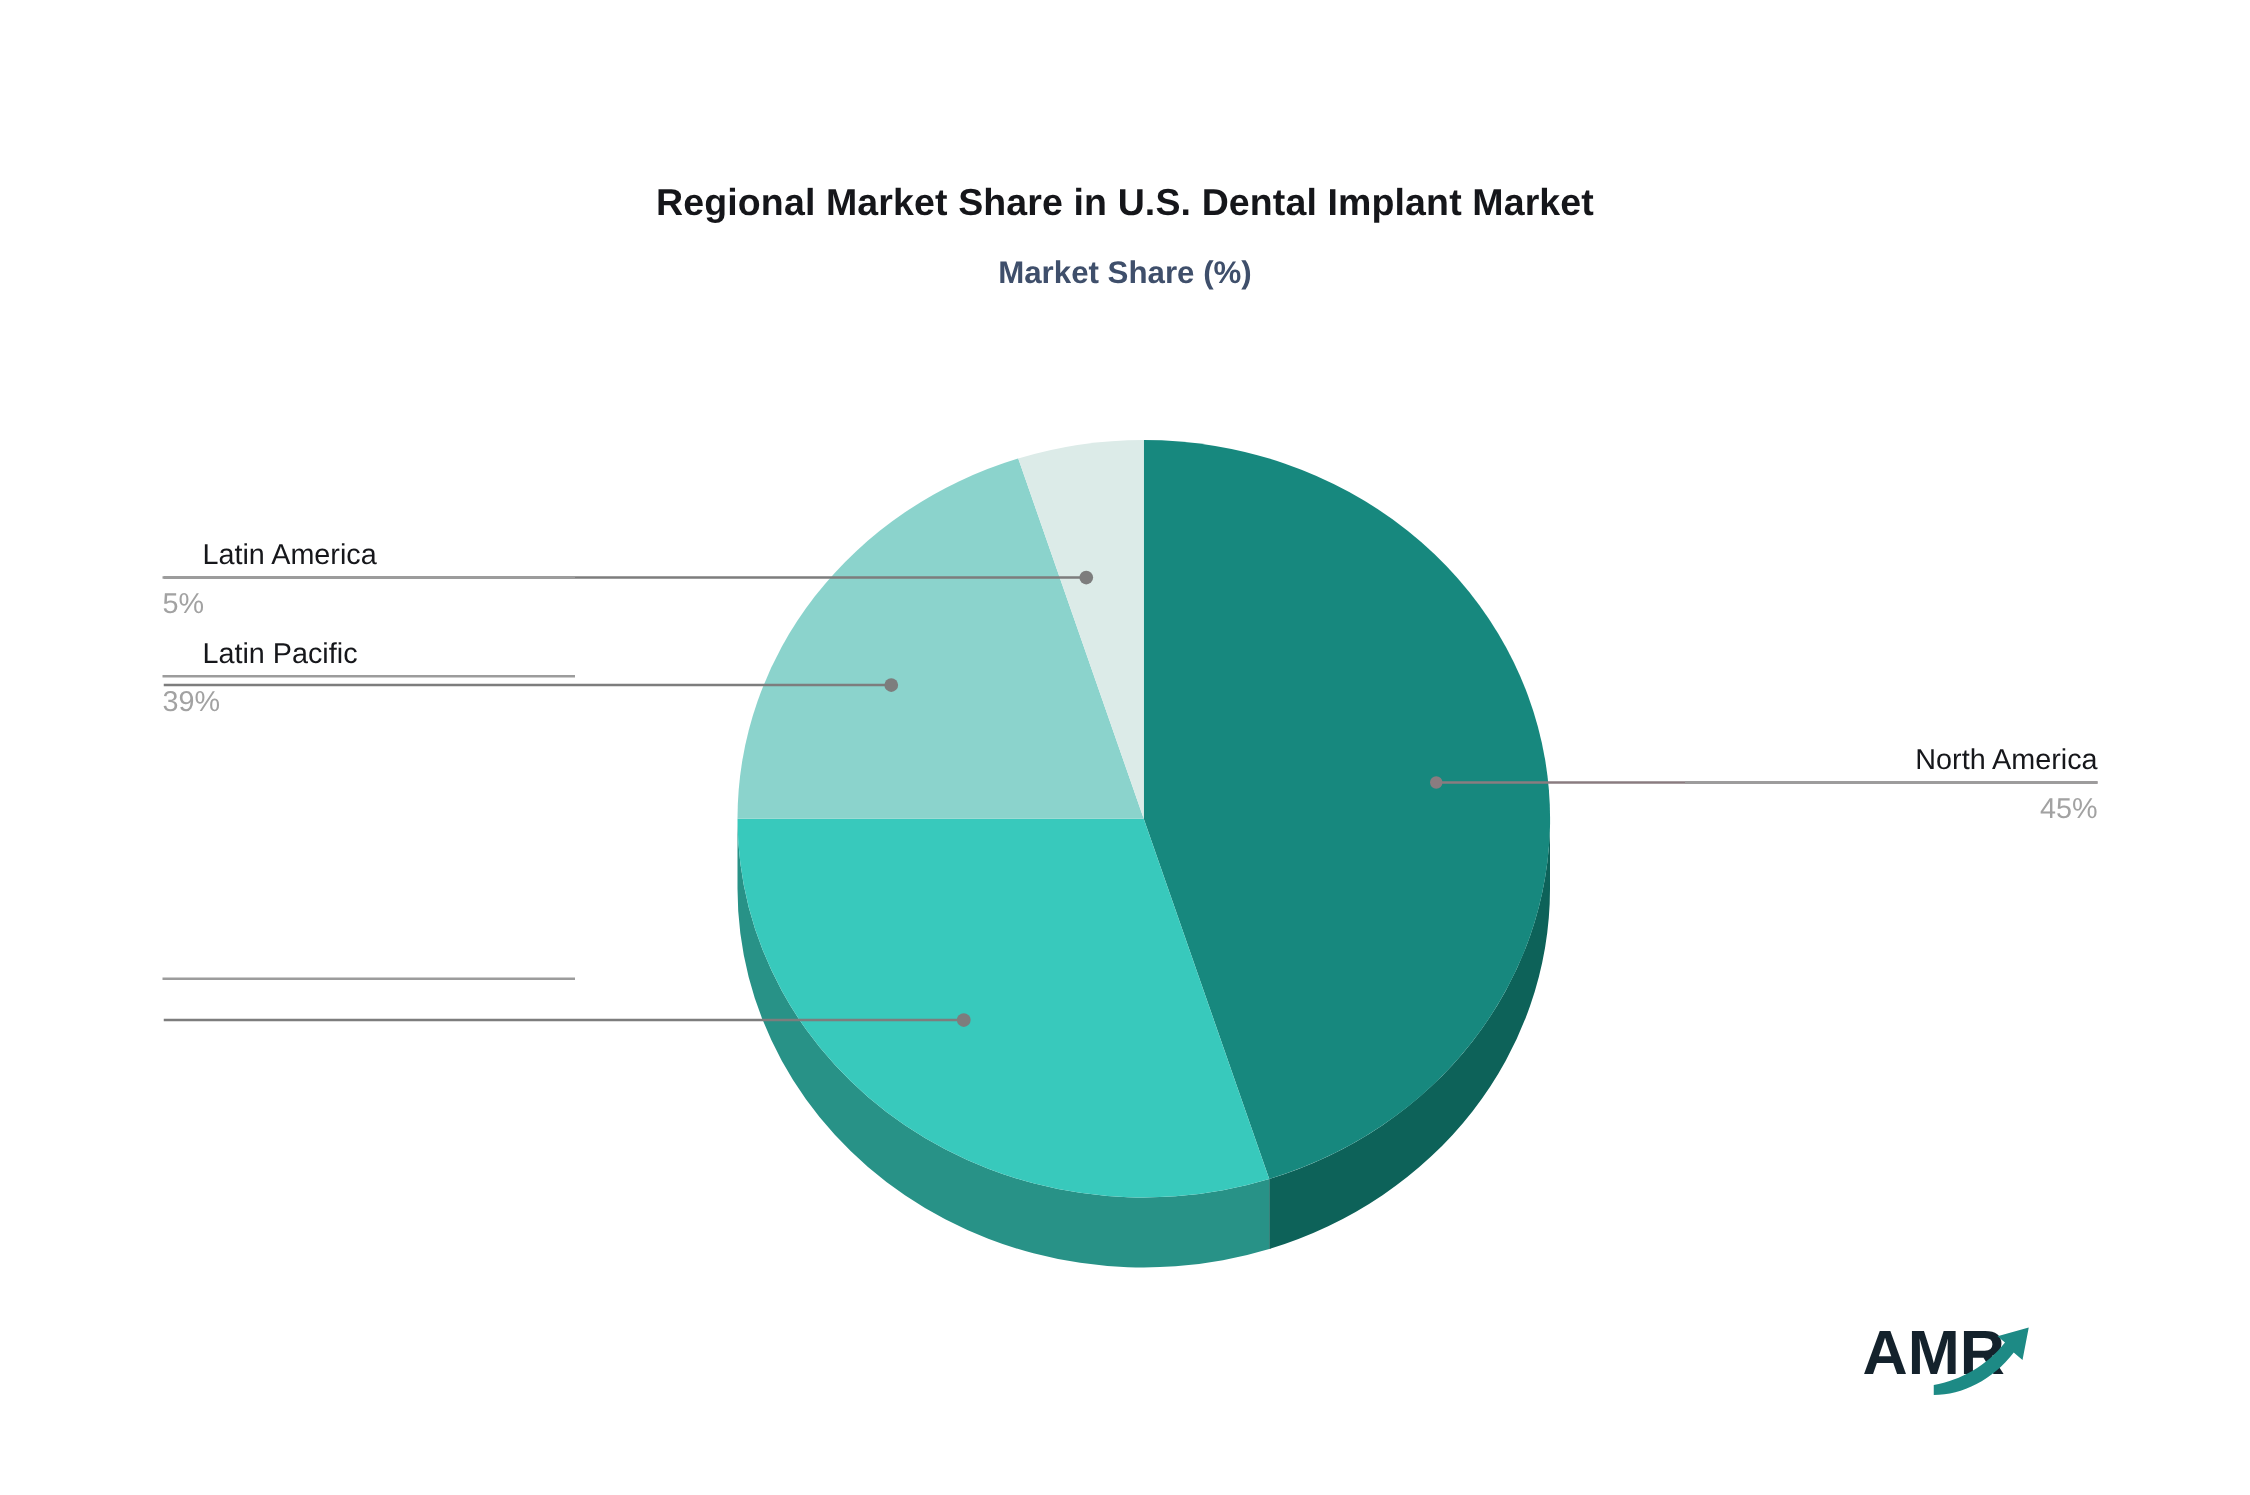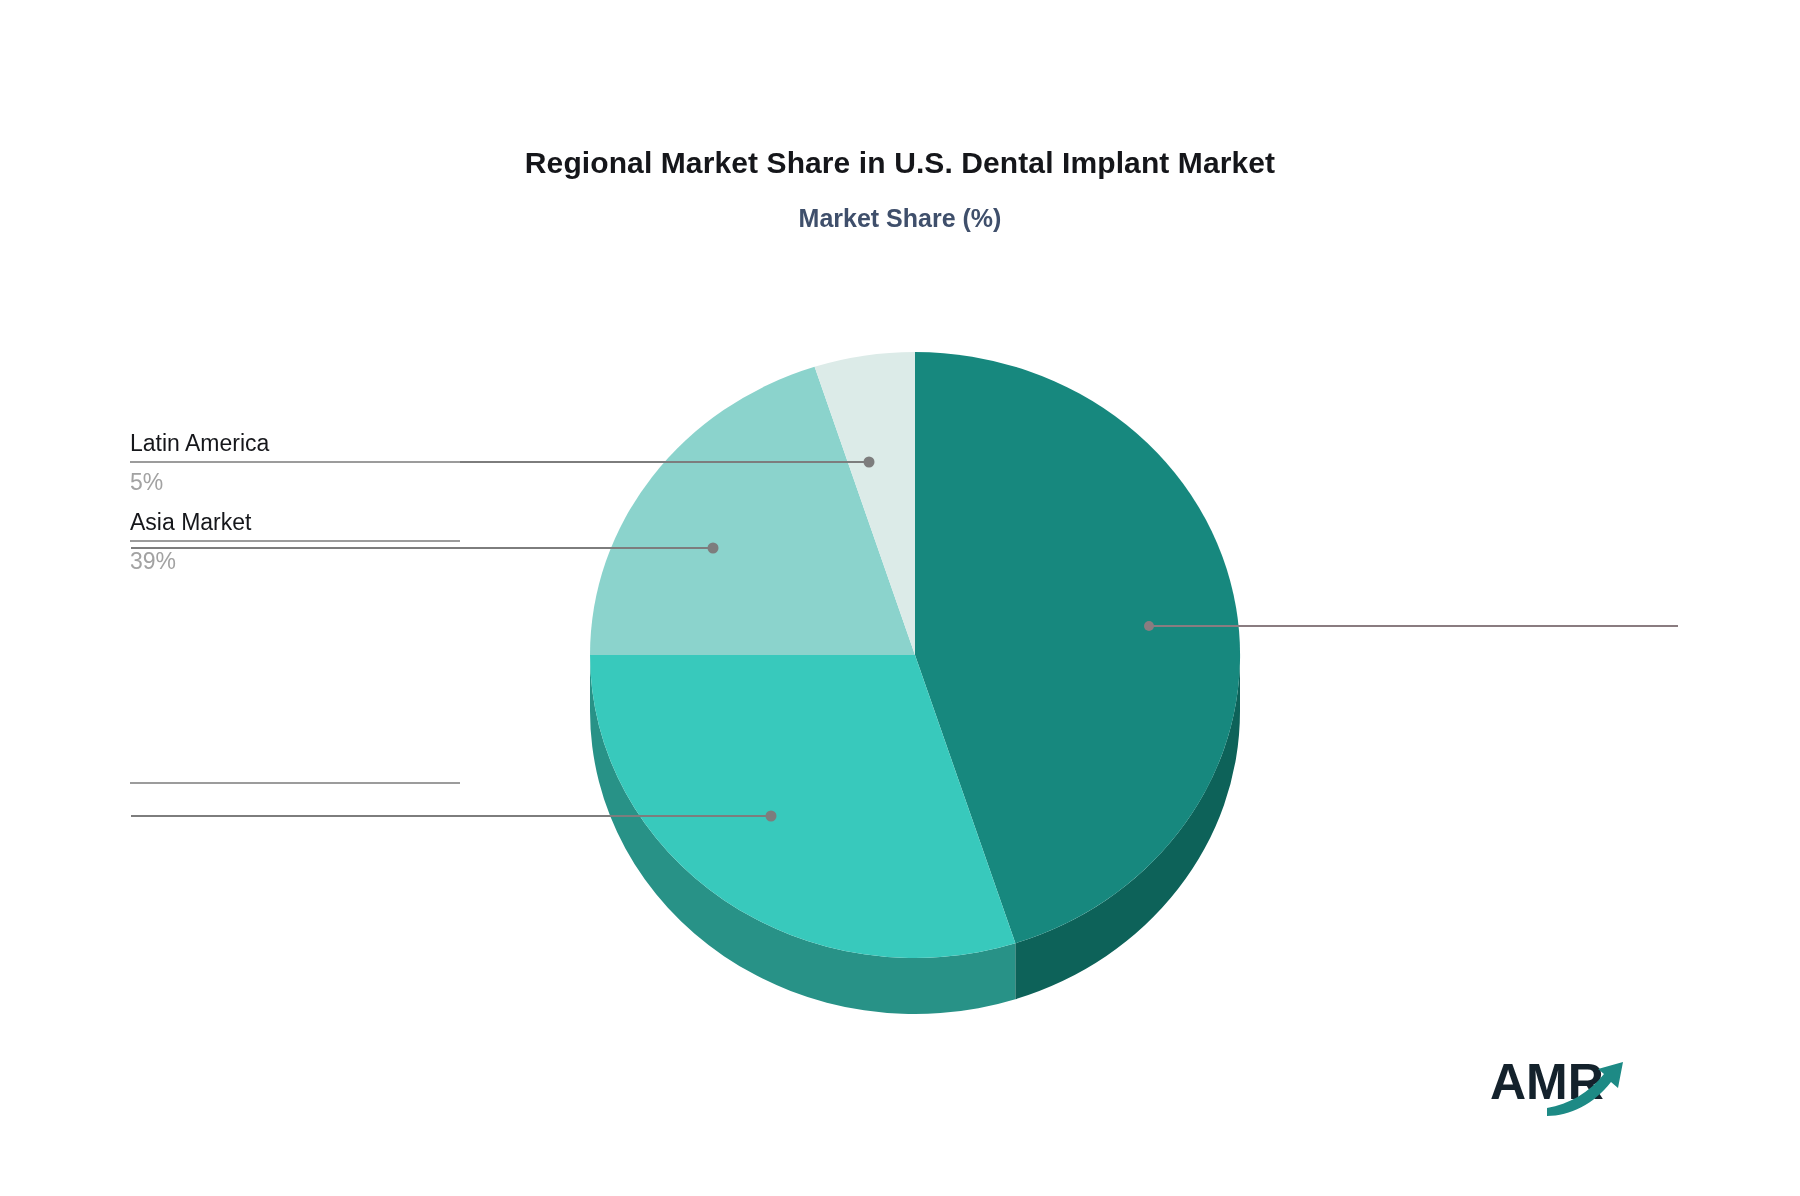--- a/index.html
+++ b/index.html
@@ -59,20 +59,21 @@
   
   .callout {
     position: absolute;
     width: 330px;
   }
   .callout .cname {
     font-size: 23px;
     color: #16171b;
     line-height: 30px;
     white-space: nowrap;
+    margin-left: 32px;
   }
   .callout .crule {
     height: 0;
     border-top: 2px solid #9c9c9c;
     margin: 3px 0 4px 0;
   }
   .callout .cval {
     font-size: 23px;
     color: #a2a2a2;
     line-height: 30px;
@@ -139,29 +140,34 @@
     </g>
   </svg>
 
   <div class="callout left" id="callout-latin-america">
     <div class="cname">Latin America</div>
     <div class="crule"></div>
     <div class="cval">5%</div>
   </div>
 
   <div class="callout left" id="callout-asia-pacific">
-    <div class="cname">Asia Market</div>
+    <div class="cname">Latin Pacific</div>
     <div class="crule"></div>
     <div class="cval">39%</div>
   </div>
 
   <div class="callout left" id="callout-europe">
     <div class="crule"></div>
   </div>
 
+  <div class="callout right" id="callout-north-america">
+    <div class="cname">North America</div>
+    <div class="crule"></div>
+    <div class="cval">45%</div>
+  </div>
 
   <svg id="amr-logo" viewBox="0 0 175 72">
     <text x="0" y="47" font-family="'Liberation Sans', sans-serif" font-size="50" font-weight="bold" fill="#14222c">AMR</text>
     <g>
       <path fill="#1d8a85" d="M 57 64
                C 80 64 104 52 121 30
                L 128 36
                L 133 10
                L 108 17
                L 114 22

